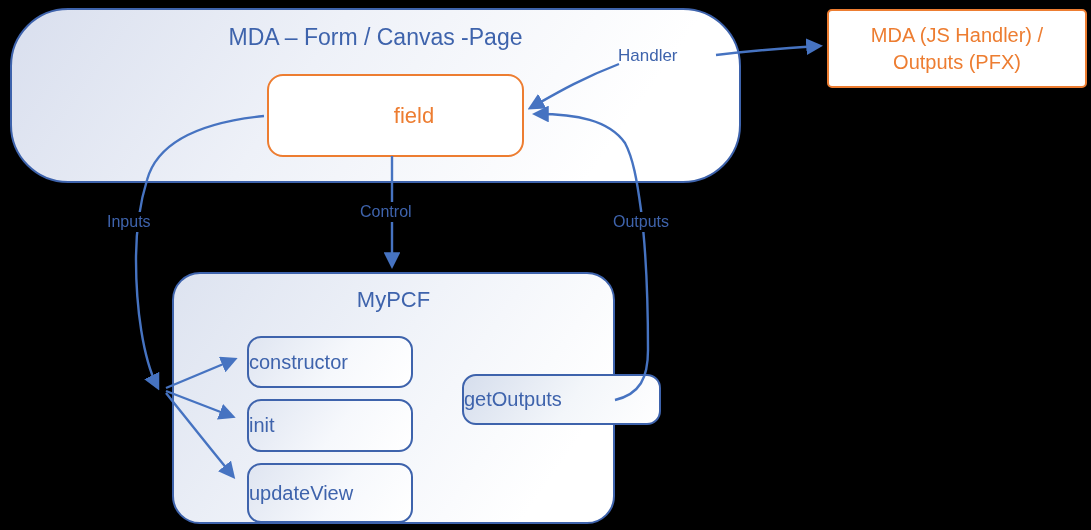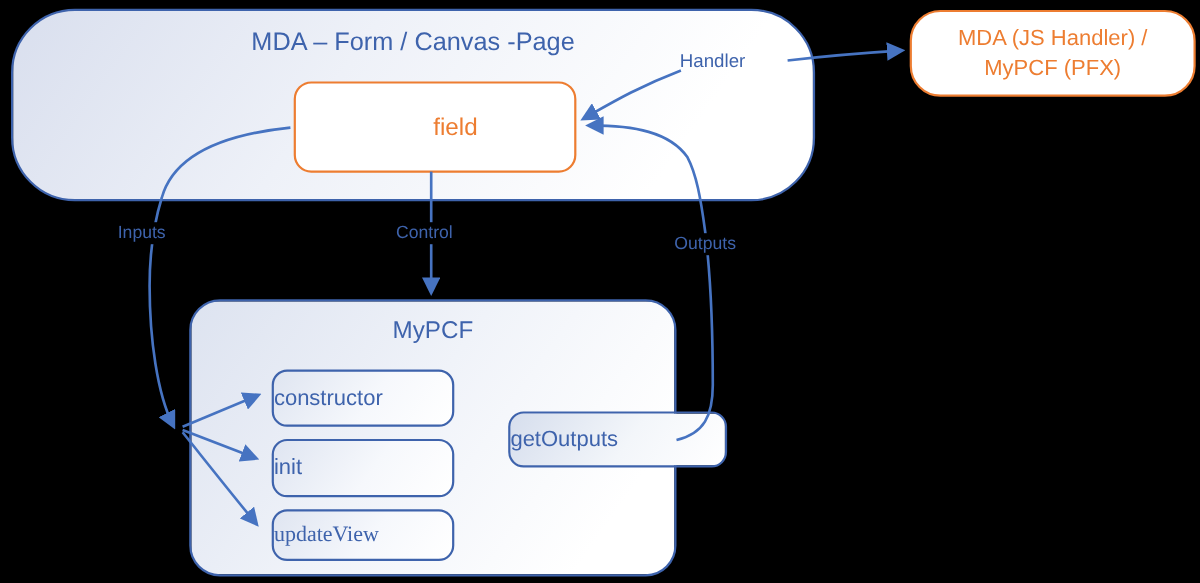--- a/index.html
+++ b/index.html
@@ -28,21 +28,21 @@
     box-sizing:border-box;
     border:2px solid var(--orange); border-radius:16px;
     background:#ffffff;
     display:flex; align-items:center; justify-content:center;
     font-size:22px; color:var(--orange);padding-left:37px;
   }
 
   
   .handler-node {
     left:827px; top:9px; width:260px; height:79px;
-    border:2.5px solid var(--orange); border-radius:28px;
+    border:2.5px solid var(--orange); border-radius:5px;
     background:#ffffff;
     display:flex; flex-direction:column; align-items:center; justify-content:center;
     text-align:center; font-size:20px; line-height:27px; color:var(--orange);
     z-index:1;
   }
 
   
   .mypcf {
     left:172px; top:272px; width:443px; height:252px;
     border:2px solid var(--blue-border); border-radius:28px;
@@ -55,55 +55,55 @@
   }
   .subnode {
     position:absolute; box-sizing:border-box;
     border:2px solid var(--blue-border); border-radius:14px;
     background:linear-gradient(125deg,#dfe5f1 0%,#f6f8fc 55%,#ffffff 100%);
     display:flex; align-items:center; justify-content:flex-start;
     font-size:20px; color:var(--blue-text);
   }
   .n-constructor { left:73px;  top:62px;  width:166px; height:52px; }
   .n-init        { left:73px;  top:125px; width:166px; height:53px; }
-  .n-updateview  { left:73px;  top:189px; width:166px; height:47px;font-family:Liberation Serif, serif; }
+  .n-updateview  { left:73px;  top:189px; width:166px; height:60px; }
   .n-getoutputs  { left:288px; top:100px; width:199px; height:51px;
                    background:linear-gradient(125deg,#d6deed 0%,#f3f6fa 55%,#ffffff 100%); }
 
   
   .edges { position:absolute; left:0; top:0; z-index:2; pointer-events:none; }
   .edges path.line { fill:none; stroke:var(--blue-arrow); stroke-width:2.4px; }
 
   
   .edge-label {
     position:absolute; z-index:3;
     font-size:16px; color:var(--blue-text);
     background:var(--background,#000); padding:1px 4px;
     white-space:nowrap;
   }
-  .l-inputs   { left:103px; top:202px;text-align:center; }
+  .l-inputs   { left:103px; top:212px;text-align:center; }
   .l-control  { left:356px; top:202px; }
   .l-outputs  { left:609px; top:212px; }
   .l-onchange { left:618px; top:46px; font-size:17px; background:transparent; padding:0; z-index:3; }
 </style>
 </head>
 <body>
 
 <div class="stage">
 
   <div class="box form-page">
     <div class="form-page-title">MDA – Form / Canvas -Page</div>
     <div class="field-node">
       <span>field</span>
     </div>
   </div>
 
   <div class="box handler-node">
     <span>MDA (JS Handler) /</span>
-    <span>MyPCF (PFX)</span>
+    <span>Outputs (PFX)</span>
   </div>
 
   <div class="box mypcf">
     <div class="mypcf-title">MyPCF</div>
     <div class="subnode n-constructor">
       <span>constructor</span>
     </div>
     <div class="subnode n-init">
       <span>init</span>
     </div>

